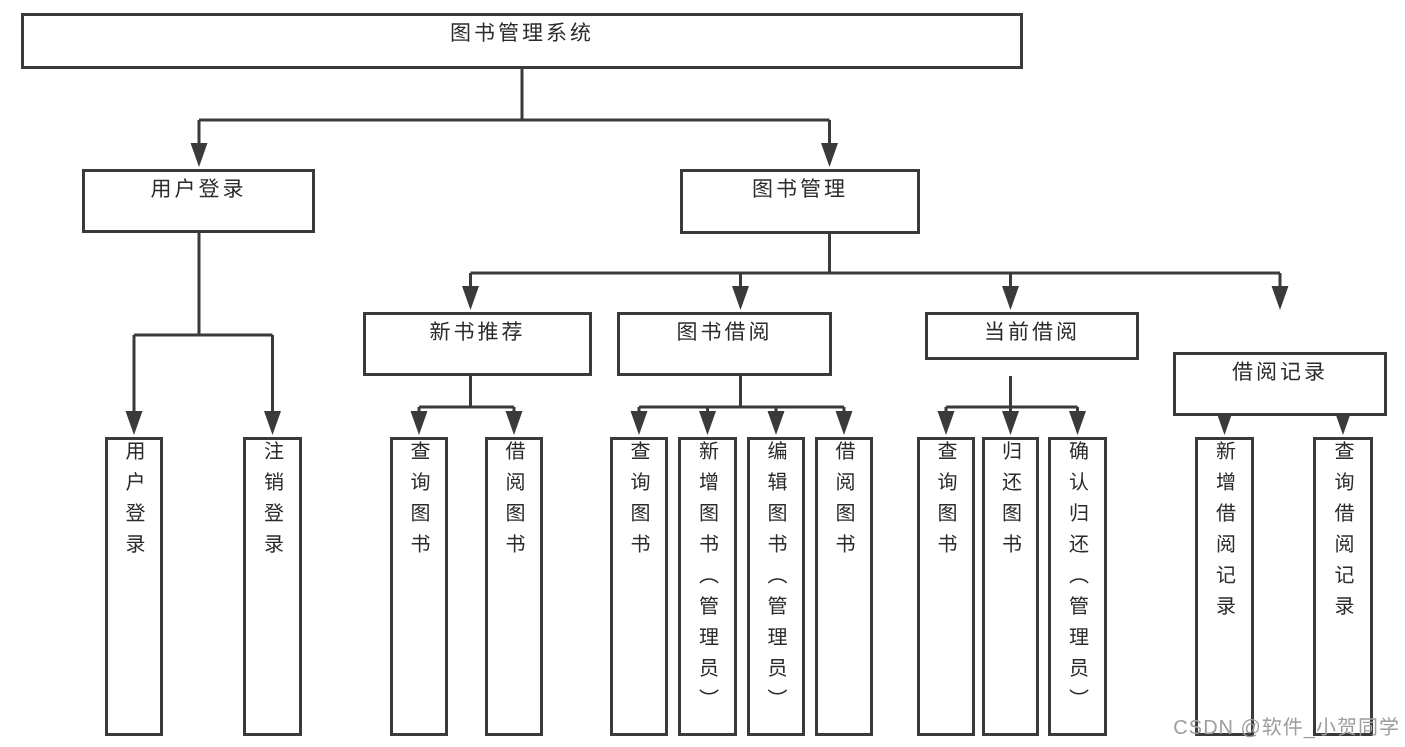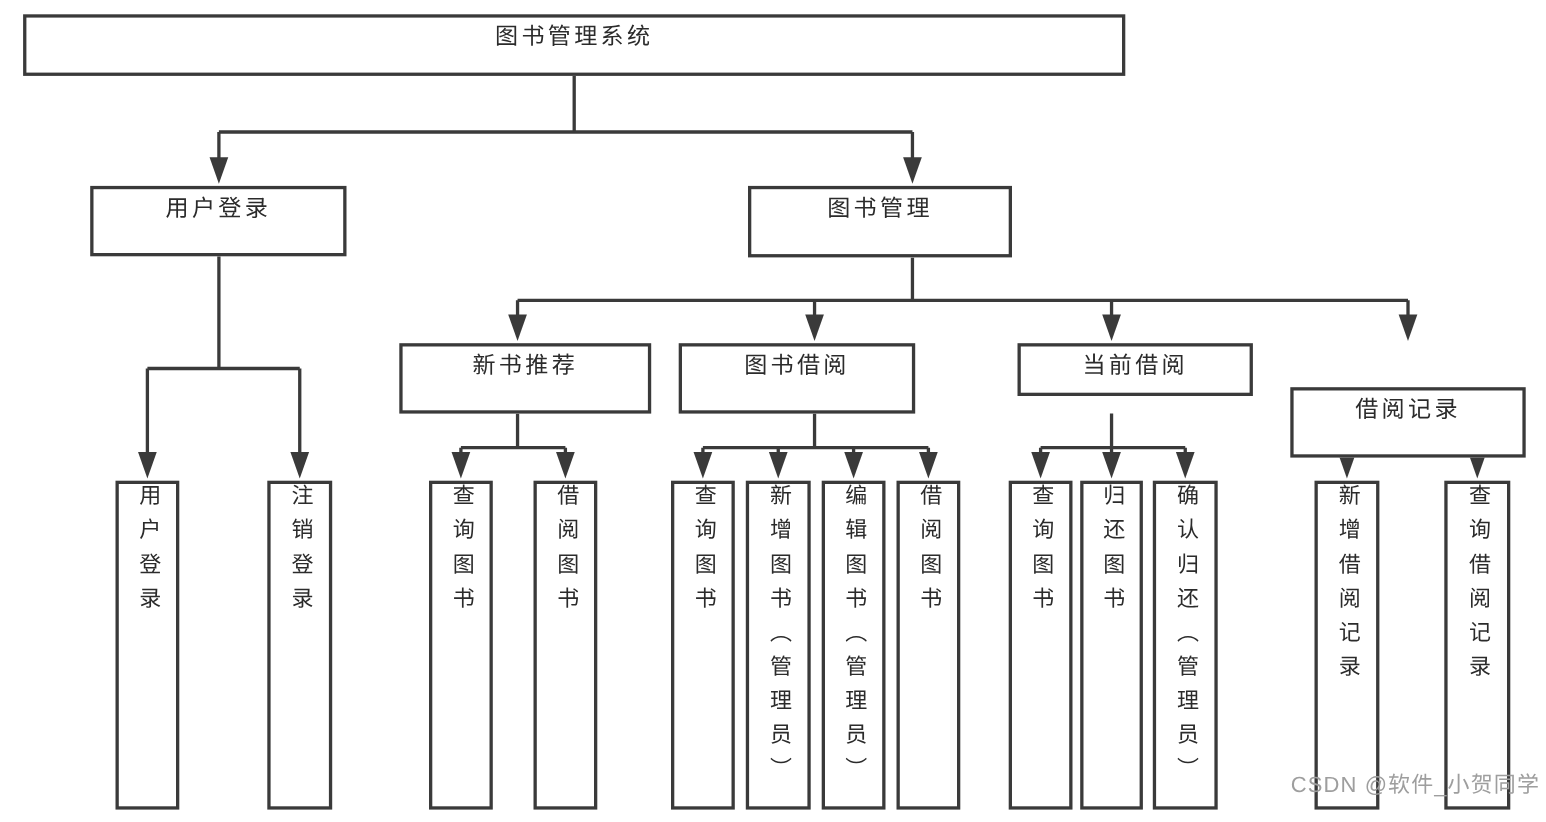--- a/index.html
+++ b/index.html
@@ -15,21 +15,21 @@
     background:var(--box-background,#fff);display:flex;align-items:flex-start;justify-content:center;
     color:var(--text,#2b2b2b);
   }
   .hbox span{font-size:21px;letter-spacing:3px;white-space:nowrap;}
   .root-box span{font-size:21px;letter-spacing:3px;}
   .vbox span{
     writing-mode:vertical-rl;text-orientation:mixed;
     font-size:20px;letter-spacing:11px;line-height:1;
   }
   .watermark{
-    position:absolute;right:5px;bottom:21px;font-size:20px;letter-spacing:1px;
+    position:absolute;right:5px;bottom:7px;font-size:20px;letter-spacing:1px;
     color:var(--watermark,#9e9e9e);z-index:5;white-space:nowrap;text-align:right;
   }
 </style>
 </head>
 <body>
 
 <div class="stage">
 
   <svg class="wires" viewBox="0 0 1405 747" aria-hidden="true">
 

